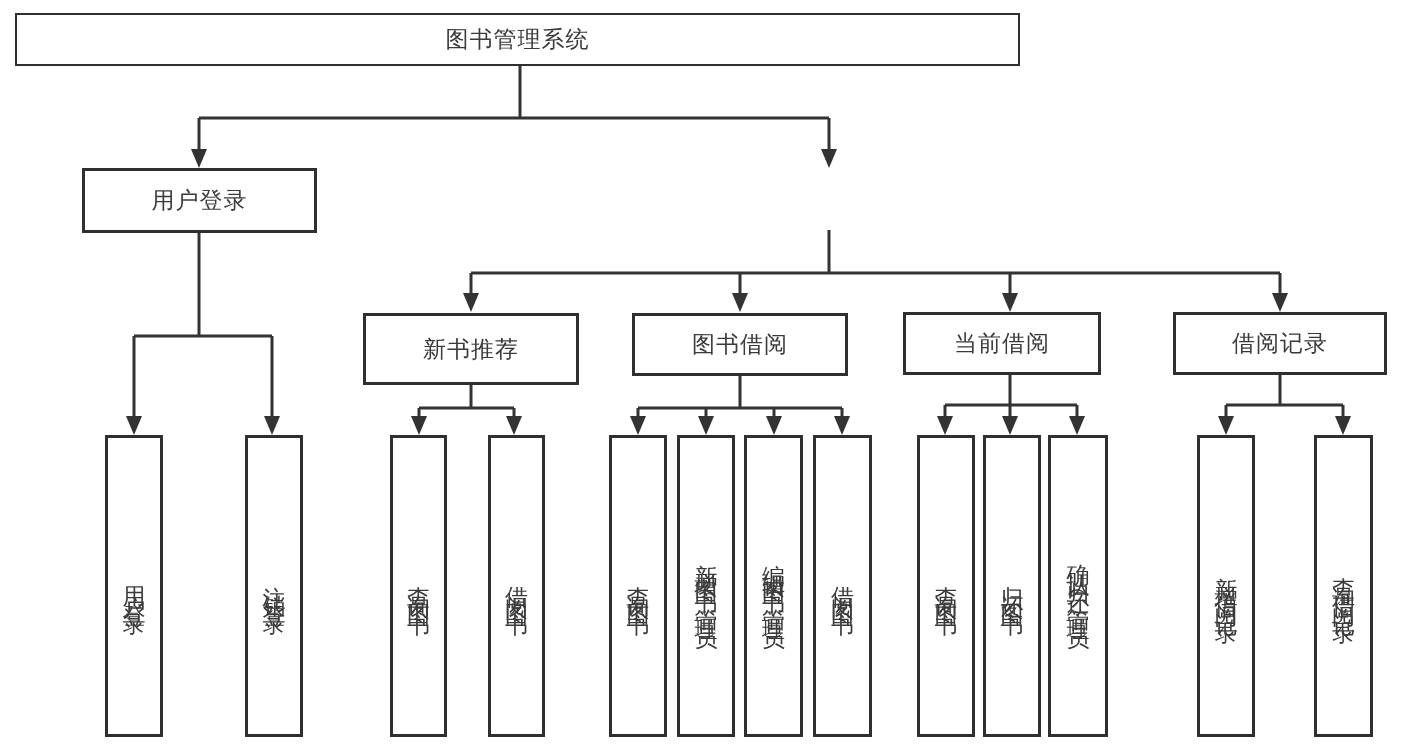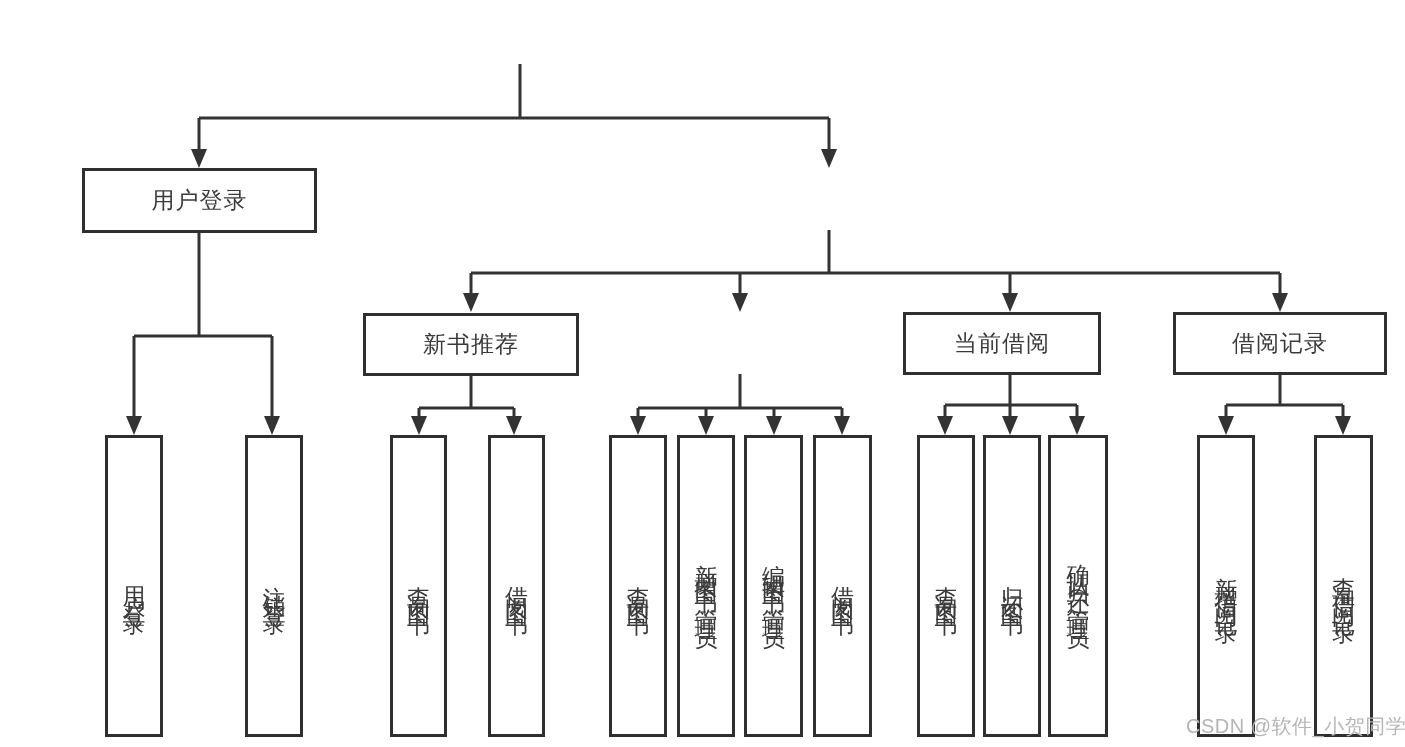--- a/index.html
+++ b/index.html
@@ -65,27 +65,33 @@
       <polygon points="766,416 782,416 774,435"></polygon>
       <polygon points="834,416 850,416 842,435"></polygon>
       <polygon points="937,416 953,416 945,435"></polygon>
       <polygon points="1002,416 1018,416 1010,435"></polygon>
       <polygon points="1069,416 1085,416 1077,435"></polygon>
       <polygon points="1218,416 1234,416 1226,435"></polygon>
       <polygon points="1335,416 1351,416 1343,435"></polygon>
     </g>
   </svg>
 
+  <div class="node hbox root" style="left:15px;top:13px;width:1005px;height:53px;">
+    <span>图书管理系统</span>
+  </div>
 
   <div class="node hbox" style="left:82px;top:168px;width:235px;height:65px;">
     <span>用户登录</span>
   </div>
 
-  <div class="node hbox" style="left:363px;top:313px;width:216px;height:63px;">
+  <div class="node hbox" style="left:363px;top:313px;width:216px;height:72px;">
     <span>新书推荐</span>
+  </div>
+  <div class="node hbox" style="left:632px;top:313px;width:216px;height:63px;">
+    <span>图书借阅</span>
   </div>
   <div class="node hbox" style="left:903px;top:312px;width:198px;height:63px;">
     <span>当前借阅</span>
   </div>
   <div class="node hbox" style="left:1173px;top:312px;width:214px;height:63px;">
     <span>借阅记录</span>
   </div>
 
   <div class="node vbox" style="left:105px;top:435px;width:58px;height:302px;">
     <span>用户登录</span>
@@ -124,15 +130,14 @@
     <span>确认归还（管理员）</span>
   </div>
 
   <div class="node vbox" style="left:1197px;top:435px;width:58px;height:302px;">
     <span>新增借阅记录</span>
   </div>
   <div class="node vbox" style="left:1314px;top:435px;width:59px;height:302px;">
     <span>查询借阅记录</span>
   </div>
 
-  <div class="watermark" style="left:1186px;top:713px;">CSDN @软件_小贺同学</div>
 
 </div>
 
 </body></html>

